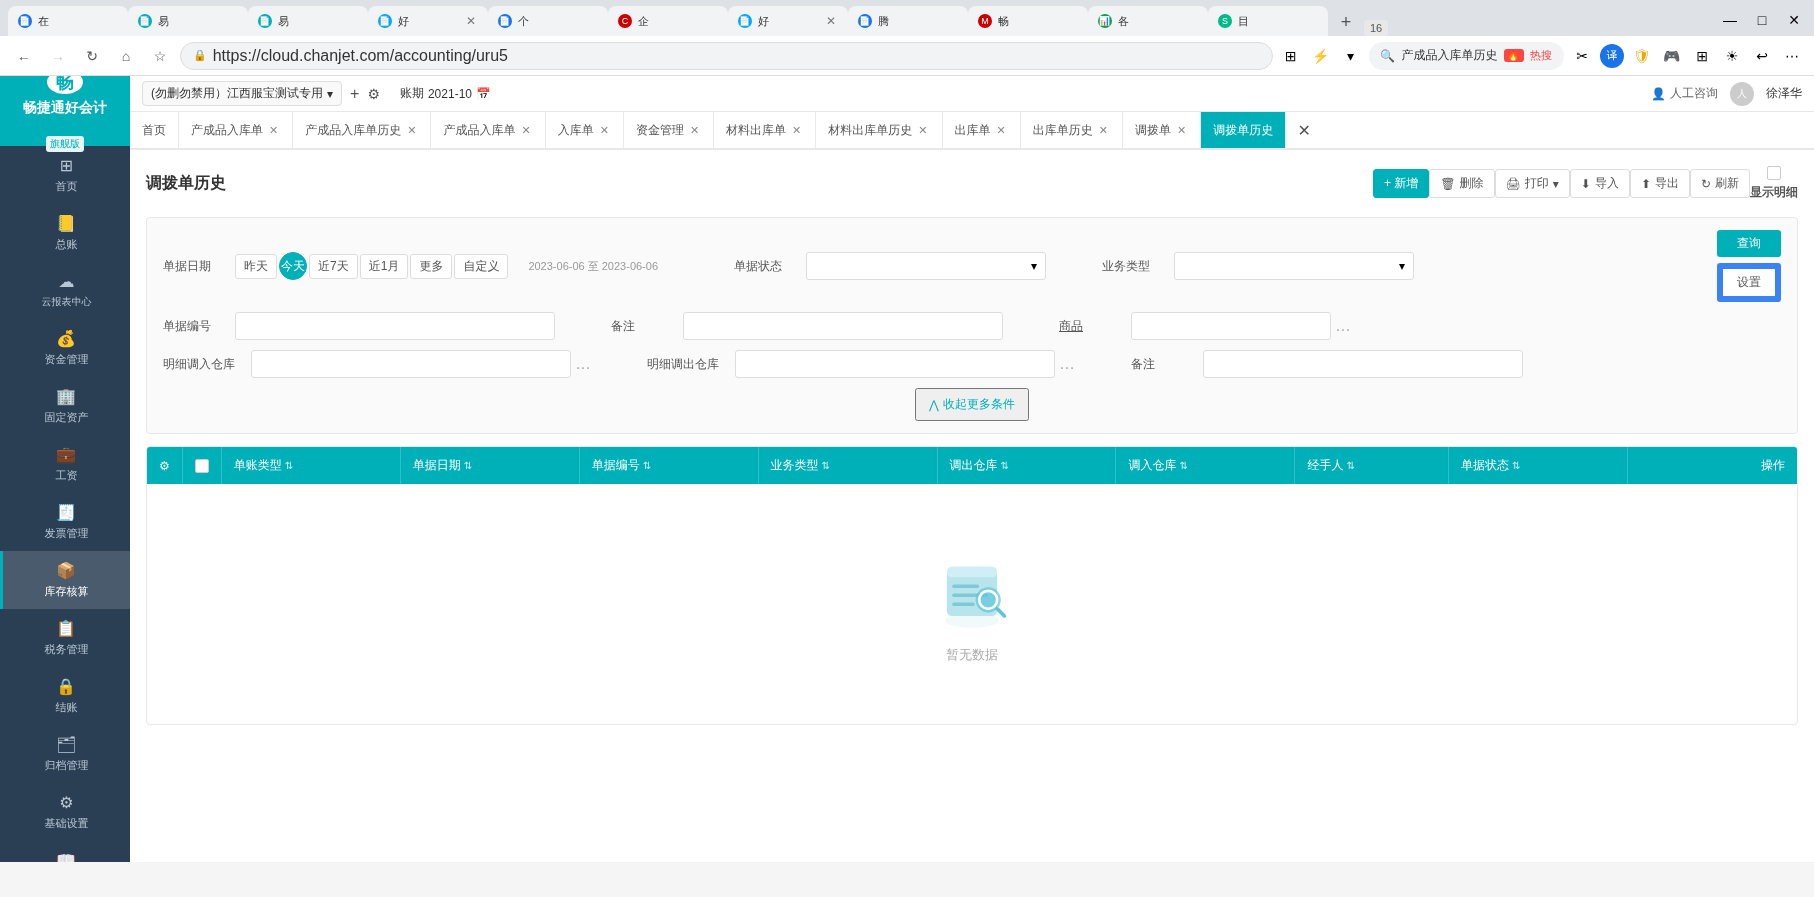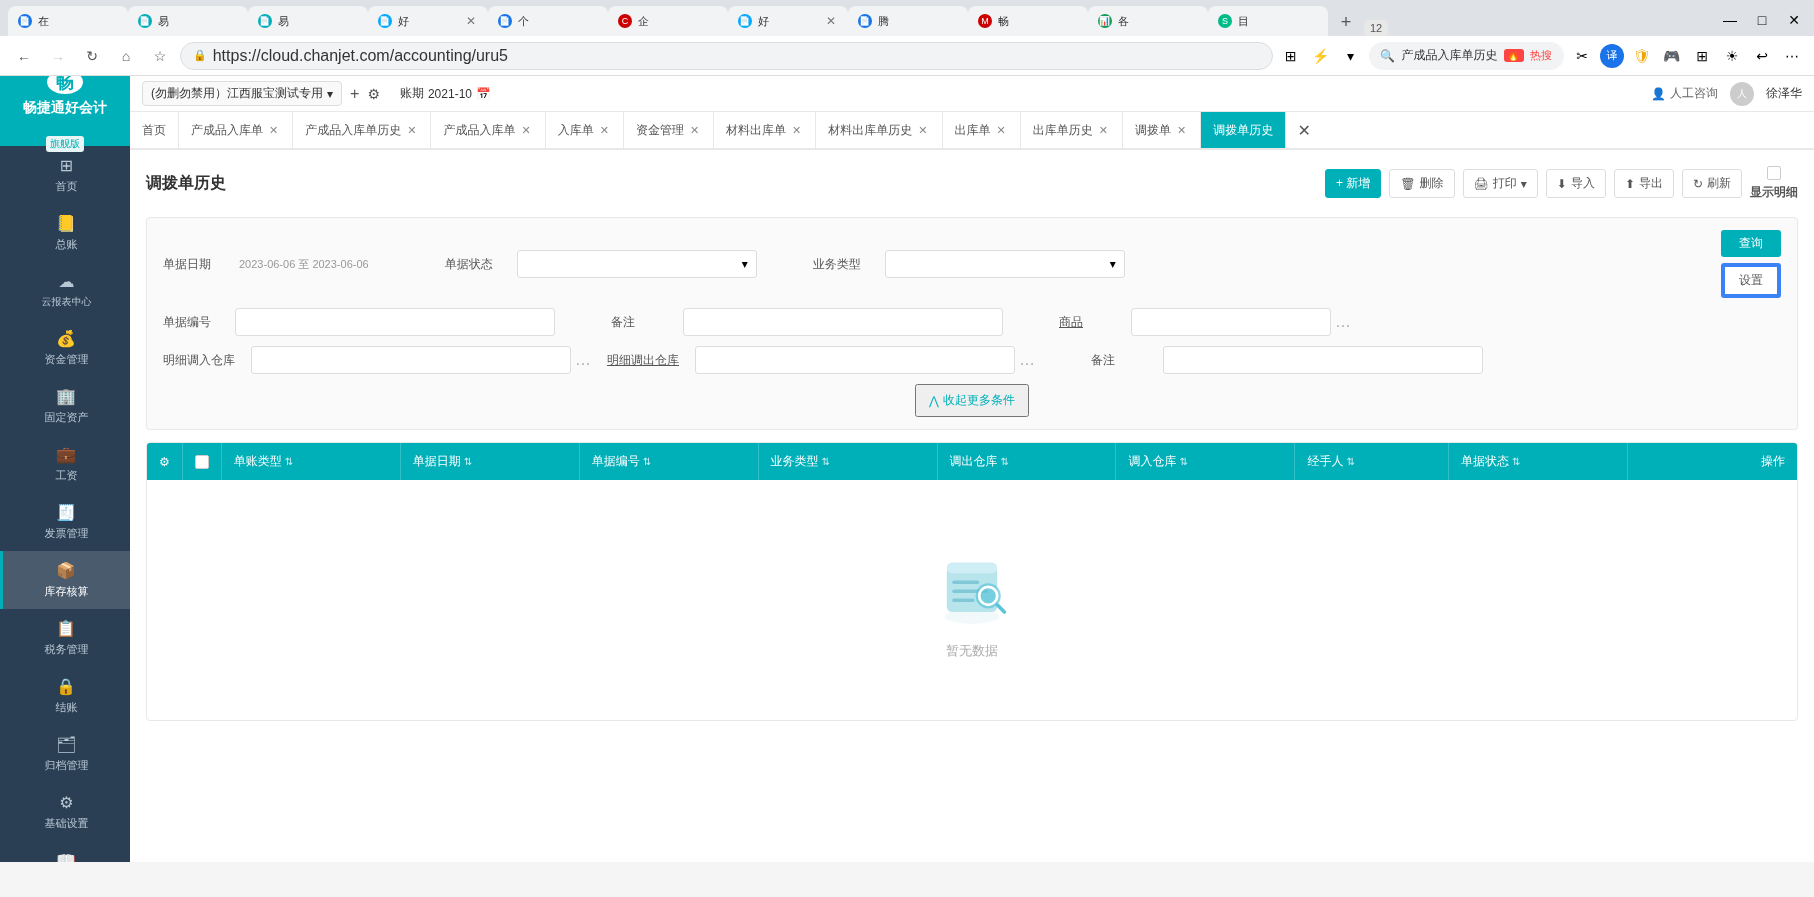--- a/index.html
+++ b/index.html
@@ -52,42 +52,42 @@
     .page-tab { display: flex; align-items: center; gap: 4px; padding: 0 12px; height: 36px; font-size: 12px; color: #555; cursor: pointer; border-right: 1px solid #e8e8e8; white-space: nowrap; flex-shrink: 0; }
     .page-tab.active { background: #00b0b9; color: #fff; }
     .page-tab .pt-close { font-size: 11px; padding: 2px; cursor: pointer; opacity: 0.7; }
     .tab-bar-close { margin-left: 4px; width: 28px; height: 28px; display: flex; align-items: center; justify-content: center; font-size: 16px; color: #555; cursor: pointer; }
 
     
     .content-area { flex: 1; background: #fff; overflow: auto; padding: 16px; }
 
     
     .page-title { font-size: 16px; font-weight: bold; color: #333; margin-bottom: 16px; display: flex; align-items: center; justify-content: space-between; }
-    .page-actions { display: flex; align-items: center; gap: 8px; }
+    .page-actions { display: flex; align-items: center; }
     .action-btn { display: flex; align-items: center; gap: 4px; padding: 5px 10px; border: 1px solid #ddd; border-radius: 3px; background: #fff; cursor: pointer; font-size: 12px; color: #555; }
     .display-toggle { display: flex; align-items: center; gap: 4px; font-size: 12px; color: #555; flex-direction: column; }
 
     
     .filter-area { border: 1px solid #e8e8e8; border-radius: 4px; padding: 12px 16px; margin-bottom: 12px; background: #fafafa; }
     .filter-row { display: flex; align-items: center; gap: 16px; margin-bottom: 10px; }
     .filter-row:last-child { margin-bottom: 0; }
     .filter-label { font-size: 12px; color: #555; white-space: nowrap; min-width: 56px; }
     .filter-date-btns { display: flex; align-items: center; gap: 2px; }
     .date-btn { padding: 3px 8px; border: 1px solid #ddd; border-radius: 3px; font-size: 12px; color: #555; cursor: pointer; background: #fff; }
     .date-btn.active { background: #00b0b9; color: #fff; border-color: #00b0b9; border-radius: 50%; width: 28px; height: 28px; display: flex; align-items: center; justify-content: center; padding: 0; }
     .date-range-text { font-size: 11px; color: #999; margin-left: 4px; }
     .filter-select { min-width: 200px; height: 28px; border: 1px solid #ddd; border-radius: 3px; padding: 0 8px; font-size: 12px; display: flex; align-items: center; justify-content: space-between; cursor: pointer; background: #fff; }
     .filter-input { height: 28px; border: 1px solid #ddd; border-radius: 3px; padding: 0 8px; font-size: 12px; background: #fff; min-width: 200px; outline: none; }
     .filter-input-wide { min-width: 320px; }
     .filter-combo { display: flex; align-items: center; gap: 4px; }
     .combo-dots { color: #aaa; font-size: 16px; cursor: pointer; }
     .collapse-btn { display: flex; align-items: center; gap: 4px; color: #00b0b9; font-size: 12px; cursor: pointer; margin: 0 auto; padding: 6px 12px; }
     .filter-actions { display: flex; flex-direction: column; gap: 6px; }
     .query-btn { background: #00b0b9; color: #fff; border: none; border-radius: 3px; padding: 5px 16px; font-size: 12px; cursor: pointer; }
-    .settings-btn { background: #fff; color: #555; border: 4px solid #3b82f6; border-radius: 3px; padding: 5px 14px; font-size: 12px; cursor: pointer; }
+    .settings-btn { background: #fff; color: #555; border: 6px solid #3b82f6; border-radius: 3px; padding: 5px 14px; font-size: 12px; cursor: pointer; }
 
     
     .table-container { border: 1px solid #e8e8e8; border-radius: 4px; overflow: auto; }
     .data-table { width: 100%; border-collapse: collapse; }
     .data-table thead tr { background: #00b0b9; }
     .data-table thead th { padding: 10px 12px; font-size: 12px; color: #fff; font-weight: normal; white-space: nowrap; border-right: 1px solid rgba(255,255,255,0.2); text-align: left; }
     .data-table thead th:last-child { border-right: none; }
     .th-sort { display: flex; align-items: center; gap: 3px; }
     .sort-icon { font-size: 10px; opacity: 0.8; }
     .th-gear { width: 32px; }
@@ -149,21 +149,21 @@
   </div>
   <div class="browser-tab">
     <span class="tab-favicon" style="background:#0f9d58;color:#fff;font-size:9px;display:flex;align-items:center;justify-content:center;">📊</span>
     <span class="tab-title">各</span>
   </div>
   <div class="browser-tab">
     <span class="tab-favicon" style="background:#0b8;color:#fff;font-size:9px;display:flex;align-items:center;justify-content:center;">S</span>
     <span class="tab-title">目</span>
   </div>
   <div class="new-tab-btn">+</div>
-  <div class="tab-count">12</div>
+  <div class="tab-count">16</div>
   <div style="margin-left:auto;display:flex;align-items:center;gap:8px;padding-bottom:4px;">
     <span class="toolbar-icon">—</span>
     <span class="toolbar-icon">□</span>
     <span class="toolbar-icon">✕</span>
   </div>
 </div>
 
 <div class="browser-toolbar">
   <button class="nav-btn">←</button>
   <button class="nav-btn disabled">→</button>
@@ -364,20 +364,28 @@
             <span class="checkbox"></span>
             <span>显示明细</span>
           </div>
         </div>
       </div>
 
       <div class="filter-area">
 
         <div class="filter-row">
           <span class="filter-label">单据日期</span>
+          <div class="filter-date-btns">
+            <button class="date-btn">昨天</button>
+            <button class="date-btn active">今天</button>
+            <button class="date-btn">近7天</button>
+            <button class="date-btn">近1月</button>
+            <button class="date-btn">更多</button>
+            <button class="date-btn">自定义</button>
+          </div>
           <span class="date-range-text">2023-06-06 至 2023-06-06</span>
 
           <span class="filter-label" style="margin-left:60px;">单据状态</span>
           <div class="filter-select" style="min-width:240px;">
             <span></span>
             <span>▾</span>
           </div>
 
           <span class="filter-label" style="margin-left:40px;">业务类型</span>
           <div class="filter-select" style="min-width:240px;">
@@ -405,21 +413,21 @@
           </div>
         </div>
 
         <div class="filter-row">
           <span class="filter-label">明细调入仓库</span>
           <div class="filter-combo">
             <input class="filter-input filter-input-wide" type="text" style="">
             <span class="combo-dots">…</span>
           </div>
 
-          <span class="filter-label" style="text-decoration:underline;">明细调出仓库</span>
+          <span class="filter-label" style="margin-left:40px;">明细调出仓库</span>
           <div class="filter-combo">
             <input class="filter-input filter-input-wide" type="text" style="">
             <span class="combo-dots">…</span>
           </div>
 
           <span class="filter-label" style="margin-left:40px;">备注</span>
           <input class="filter-input filter-input-wide" type="text" style="">
         </div>
 
         <div style="display:flex;justify-content:center;margin-top:6px;">

